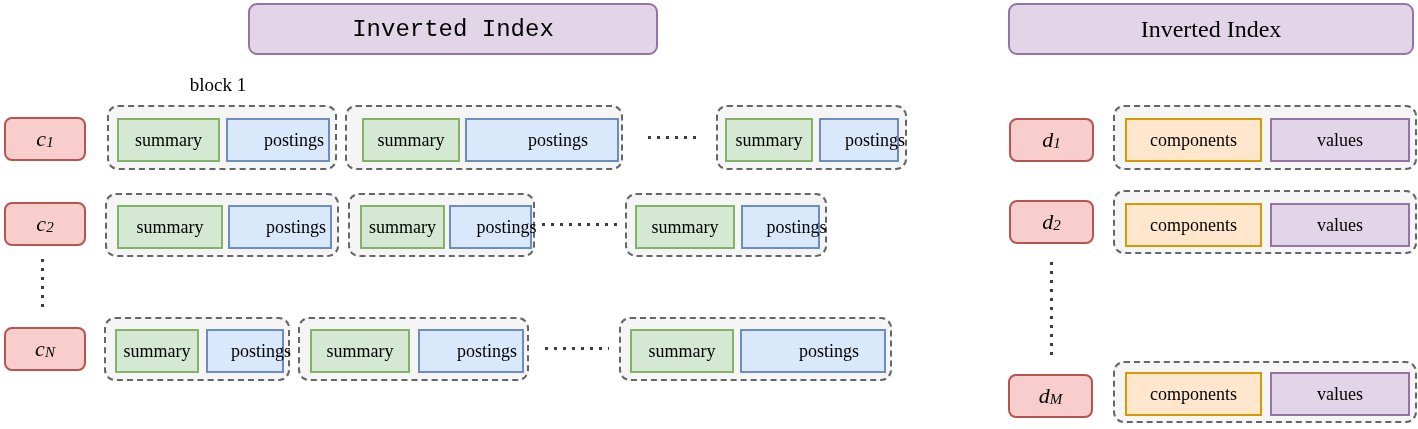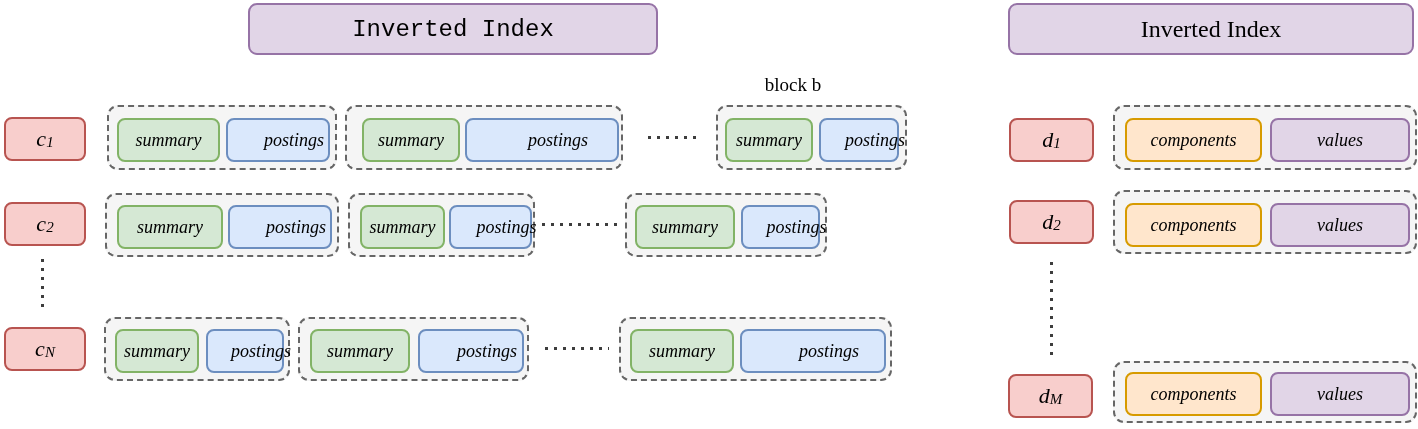--- a/index.html
+++ b/index.html
@@ -28,43 +28,42 @@
     display:flex;align-items:center;justify-content:center;
     font-size:22px;font-style:italic;
   }
   .rlabel sub{font-size:15px;line-height:0;transform:translateY(3px);}
   
   .dash{
     background:#f5f5f5;border:2px dashed #666666;border-radius:11px;
   }
   
   .cell{
-    border-radius:8px;border:2px solid;
+    border-radius:0;border:2px solid;
     display:flex;align-items:center;justify-content:center;
     font-size:18px;
-    font-style:italic;
   }
   .green{background:#d5e8d4;border-color:#82b366;}
   .blue{background:#dae8fc;border-color:#6c8ebf;padding-left:32px;}
   .orange{background:#ffe6cc;border-color:#d79b00;}
   .violet{background:#e1d5e7;border-color:#9673a6;}
   
   .hdots{height:3px;background-image:repeating-linear-gradient(to right,#3d3d3d 0 3px,transparent 3px 9px);}
   .vdots{width:3px;background-image:repeating-linear-gradient(to bottom,#3d3d3d 0 3px,transparent 3px 9px);}
 </style>
 </head>
 <body>
 
 <div id="canvas">
 
   <div class="abs hdr" style="left:248px;top:3px;width:410px;height:52px;font-family:Liberation Mono, monospace;">
     <span>Inverted Index</span>
   </div>
 
-  <div class="abs collabel" style="left:733px;top:74px;width:120px;">block b</div>
+  <div class="abs collabel" style="left:158px;top:74px;width:120px;">block 1</div>
 
   <div class="abs rlabel" style="left:4px;top:117px;width:82px;height:44px;">
     <span>c</span>
       <sub>1</sub>
   </div>
   <div class="abs dash" style="left:107px;top:105px;width:230px;height:65px;">
     <div class="abs cell green" style="left:8px;top:11px;width:103px;height:44px;">summary</div>
     <div class="abs cell blue" style="left:117px;top:11px;width:104px;height:44px;">postings</div>
   </div>
   <div class="abs dash" style="left:345px;top:105px;width:278px;height:65px;">

